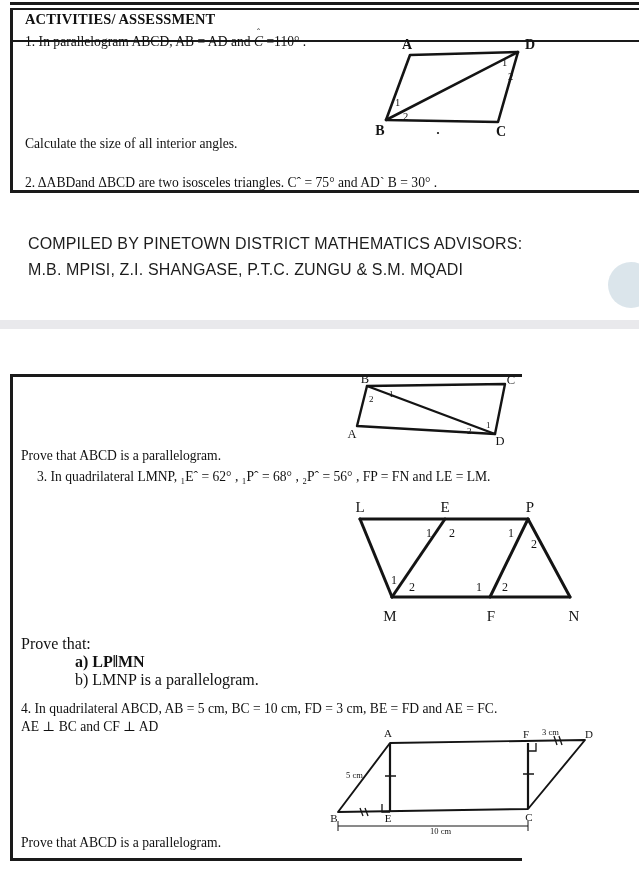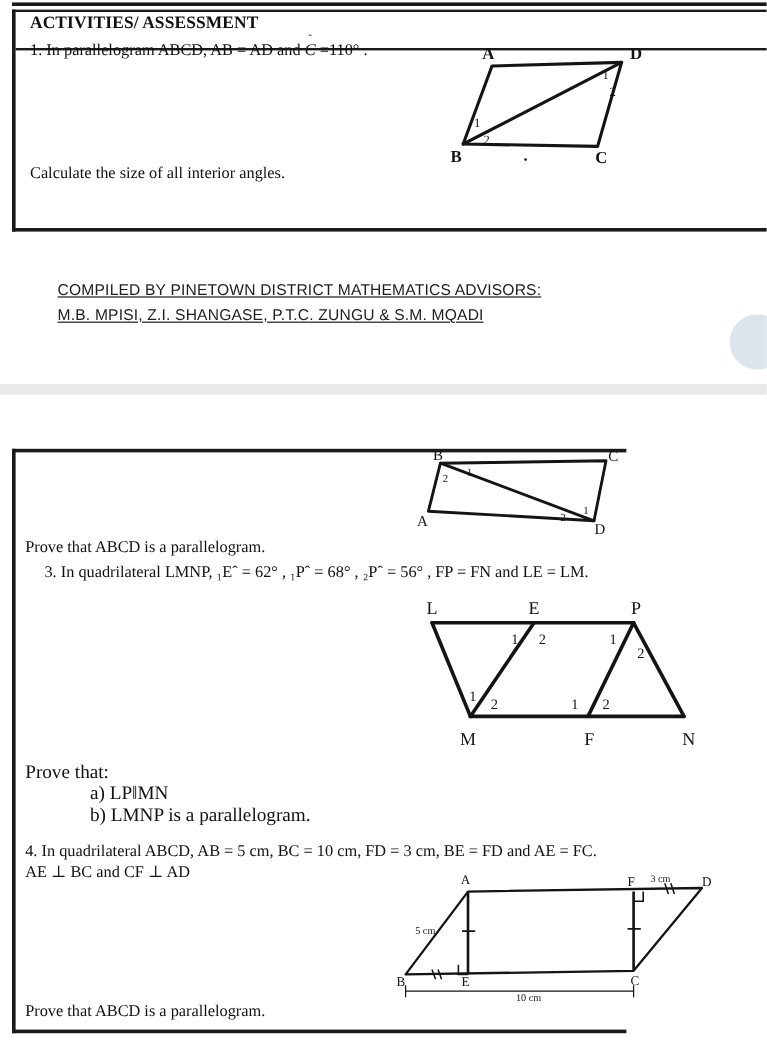--- a/index.html
+++ b/index.html
@@ -59,27 +59,26 @@
     position: absolute; left: 0; right: 0; top: -0.66em;
     text-align: center; font-size: 9px; line-height: 1;
   }
 
   
   #fig-parallelogram-abcd { position: absolute; left: 370px; top: 38px; }
 
   
   #credit-block {
     position: absolute;
-    left: 48px; top: 231px;
+    left: 28px; top: 231px;
     font-family: "Liberation Sans", "DejaVu Sans", sans-serif;
-    font-size: 13px;
+    font-size: 16px;
     line-height: 1.62;
     color: #1d1d1d;
     letter-spacing: 0.15px;
-    text-decoration: underline;
   }
   #page-watermark-circle {
     position: absolute;
     left: 608px; top: 262px;
     width: 46px; height: 46px;
     border-radius: 50%;
     background: #d5e0e8;
     opacity: 0.85;
   }
   #page-gap-band {
@@ -122,20 +121,21 @@
 
   <div class="q-line" style="left:12px; top:24px;">
     <span>1.</span>
     <span>In parallelogram ABCD, AB = AD and</span>
     <span class="hat-c"><span class="hat">̂</span><i>C</i></span>
     <span>=110° .</span>
   </div>
 
   <div class="q-line" style="left:12px; top:126px;">Calculate the size of all interior angles.</div>
 
+  <div class="q-line" style="left:12px; top:165px;">2. ΔABDand ΔBCD are two isosceles triangles. Cˆ = 75° and ADˋ B = 30° .</div>
 </div>
 
 <div id="fig-parallelogram-abcd">
   <svg width="190" height="100" viewBox="0 0 190 100">
 
     <polygon points="40,17 148,14 128,84 16,82" fill="none" stroke="#141414" stroke-width="2.6" stroke-linejoin="round"></polygon>
     <line x1="16" y1="82" x2="148" y2="14" stroke="#141414" stroke-width="2.6" stroke-linecap="round"></line>
     <text x="37" y="11" class="serif" font-size="14" font-weight="600" fill="#141414" text-anchor="middle">A</text>
     <text x="160" y="11" class="serif" font-size="14" font-weight="600" fill="#141414" text-anchor="middle">D</text>
     <text x="10" y="97" class="serif" font-size="14" font-weight="600" fill="#141414" text-anchor="middle">B</text>
@@ -156,21 +156,21 @@
 <div id="page-watermark-circle"></div>
 <div id="page-gap-band"></div>
 
 <div id="box-two">
 
   <div class="q-line" style="left:8px; top:71px;">Prove that ABCD is a parallelogram.</div>
 
   <div class="q-line" style="left:8px; top:92px;margin-left:16px;">3. In quadrilateral LMNP, ₁Eˆ = 62° , ₁Pˆ = 68° , ₂Pˆ = 56° , FP = FN and LE = LM.</div>
 
   <div class="list-item" style="left:8px; top:258px;">Prove that:</div>
-  <div class="list-item" style="left:62px; top:276px;">a)  LP‖MN</div>
+  <div class="list-item" style="left:62px; top:276px;font-weight:bold;">a)  LP‖MN</div>
   <div class="list-item" style="left:62px; top:294px;">b)  LMNP is a parallelogram.</div>
 
   <div class="q-line" style="left:8px; top:324px;">4. In quadrilateral ABCD, AB = 5 cm, BC = 10 cm, FD = 3 cm, BE = FD and AE = FC.</div>
   <div class="q-line" style="left:8px; top:342px;">AE ⊥ BC and CF ⊥ AD</div>
 
   <div class="q-line" style="left:8px; top:458px;">Prove that ABCD is a parallelogram.</div>
 </div>
 
 <div id="fig-parallelogram-tilted">
   <svg width="190" height="72" viewBox="0 0 190 72">

